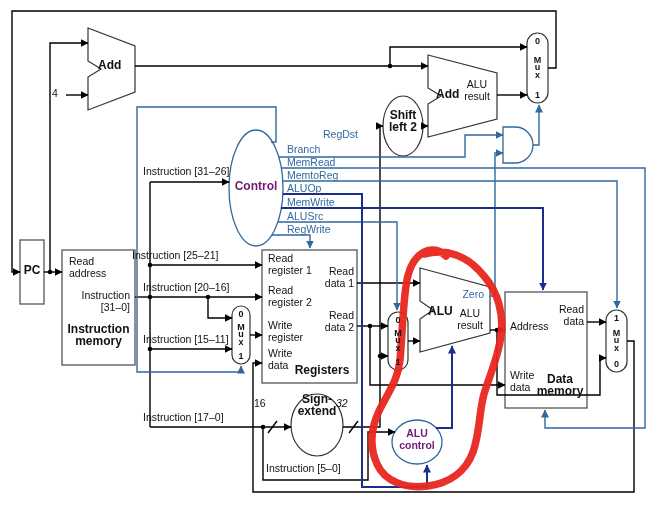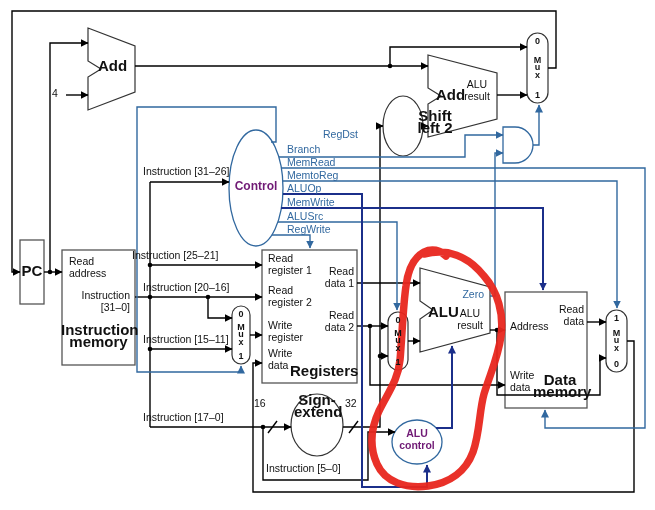--- a/index.html
+++ b/index.html
@@ -1,21 +1,21 @@
 <!DOCTYPE html>
 <html><head>
 <meta charset="utf-8">
 <style>
   html,body{margin:0;padding:0;background:#ffffff;}
   #stage{position:relative;width:655px;height:510px;background:#ffffff;overflow:hidden;
          font-family:"Liberation Sans",sans-serif;}
   #wires-layer{position:absolute;left:0;top:0;}
   .lbl{position:absolute;font-size:10.5px;line-height:11.5px;color:#111;
        white-space:pre-line;pointer-events:none;}
-  .b{font-weight:bold;font-size:15px;}
+  .b{font-weight:bold;font-size:12px;}
   .blue{color:#31689f;}
   .navy{color:#701a75;font-weight:bold;}
   .ctr{text-align:center;}
   .rgt{text-align:right;}
   .muxlbl{position:absolute;display:flex;flex-direction:column;justify-content:space-between;
           align-items:center;font-size:9px;font-weight:bold;color:#111;padding:3px 0;
           box-sizing:border-box;pointer-events:none;}
   .muxmid{white-space:pre-line;line-height:7.5px;text-align:center;font-size:9px;}
 </style>
 </head>
@@ -184,36 +184,36 @@
 
 <div class="lbl b" style="left:436px;top:89px;">Add</div>
 <div class="lbl ctr" style="left:458px;top:79px;width:38px;">ALU
 result</div>
 
 <div class="lbl b" style="left:428px;top:306px;">ALU</div>
 <div class="lbl ctr" style="left:450px;top:308px;width:40px;">ALU
 result</div>
 <div class="lbl blue rgt" style="left:446px;top:289px;width:38px;">Zero</div>
 
-<div class="lbl b ctr" style="left:383px;top:110px;width:40px;padding-left:32px;">Shift
+<div class="lbl b ctr" style="left:383px;top:110px;width:40px;">Shift
 left 2</div>
 <div class="lbl b ctr" style="left:294px;top:394px;width:46px;">Sign-
 extend</div>
 <div class="lbl navy ctr" style="left:391px;top:428px;width:52px;">ALU
 control</div>
 
 <div class="lbl" style="left:143px;top:166px;">Instruction [31–26]</div>
 <div class="lbl" style="left:132px;top:250px;">Instruction [25–21]</div>
 <div class="lbl" style="left:143px;top:282px;">Instruction [20–16]</div>
 <div class="lbl" style="left:143px;top:334px;">Instruction [15–11]</div>
 <div class="lbl" style="left:143px;top:412px;">Instruction [17–0]</div>
 <div class="lbl" style="left:266px;top:463px;">Instruction [5–0]</div>
 
 <div class="lbl" style="left:254px;top:398px;">16</div>
-<div class="lbl" style="left:345px;top:398px;">32</div>
+<div class="lbl" style="left:336px;top:398px;font-style:italic;">32</div>
 
 <div class="muxlbl" style="left:232px;top:306px;width:18px;height:58px;">
   <span>0</span>
   <span class="muxmid">M
 u
 x</span>
   <span>1</span>
 </div>
 <div class="muxlbl" style="left:388px;top:312px;width:20px;height:58px;">
   <span>0</span>

